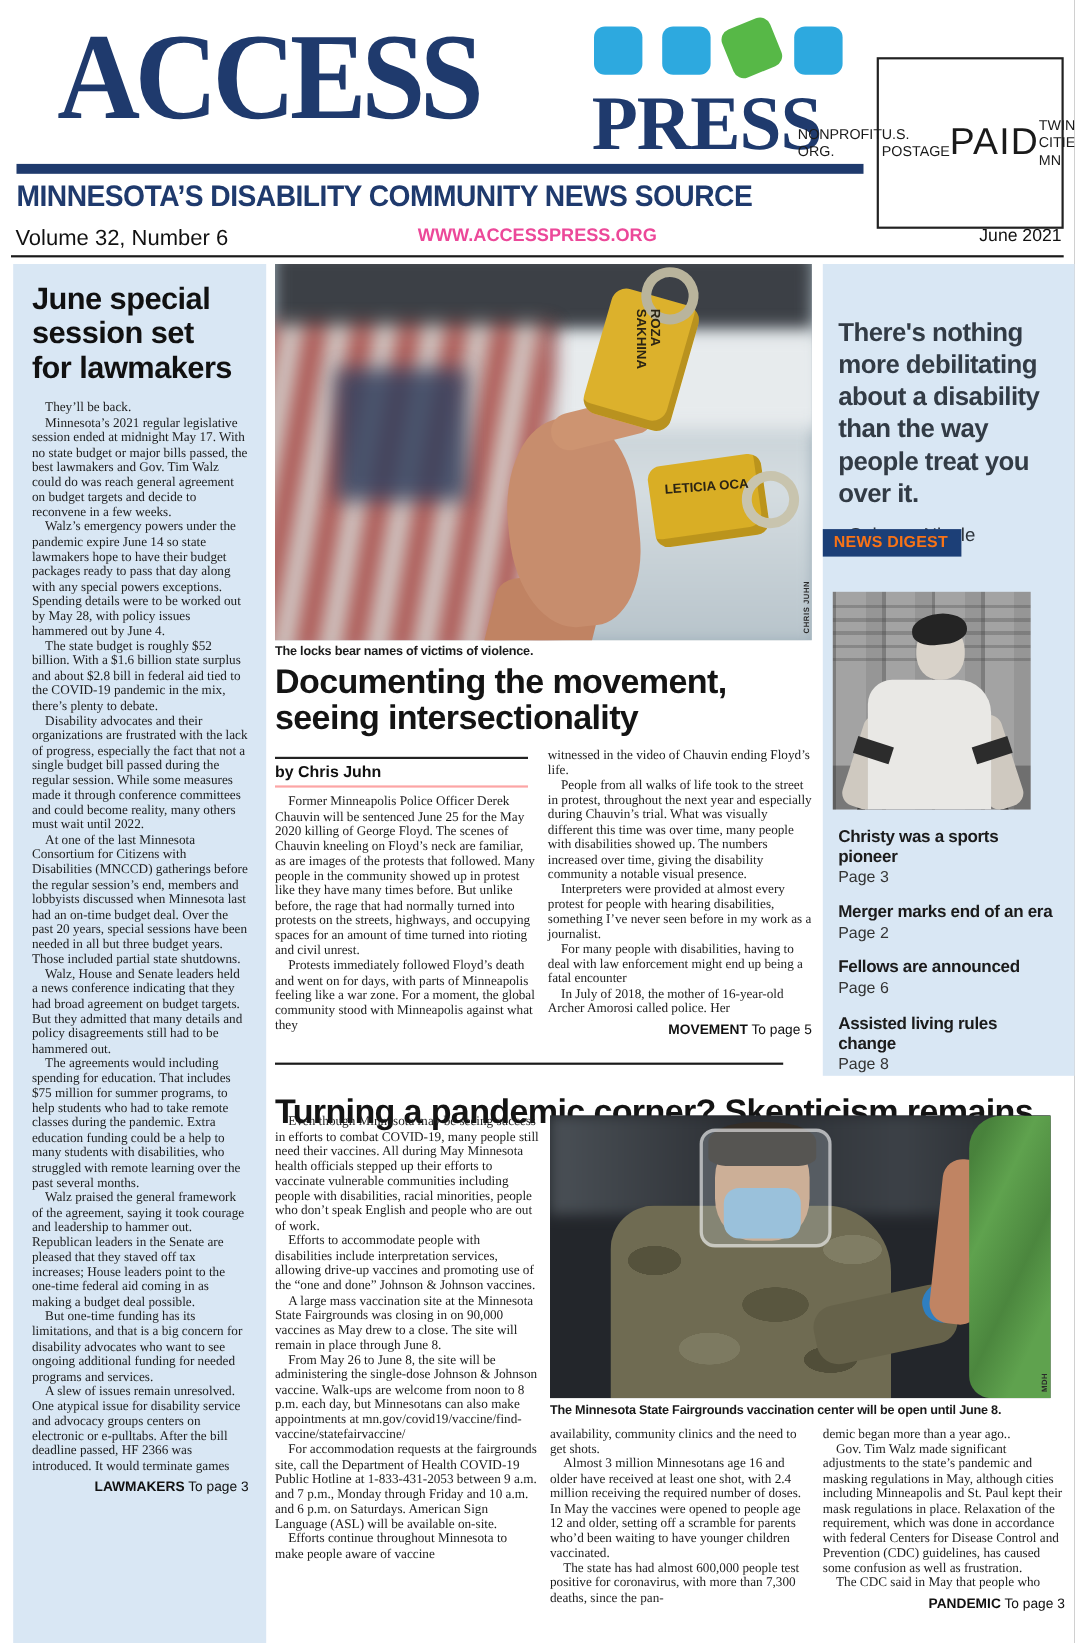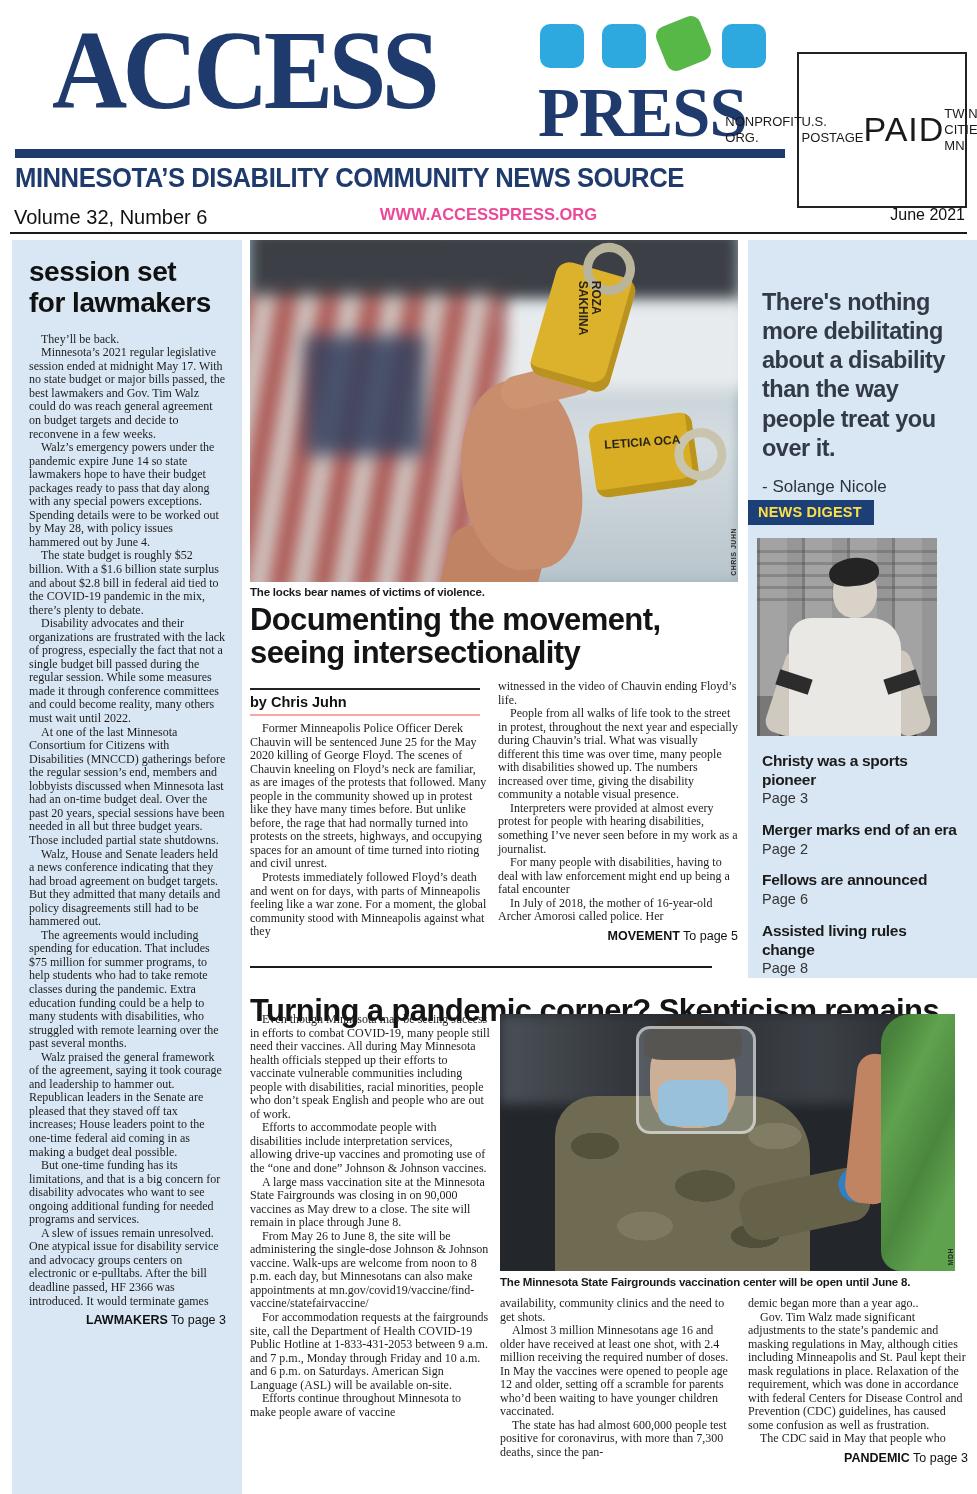--- a/index.html
+++ b/index.html
@@ -75,21 +75,21 @@
     line-height:1.06;color:#141414;letter-spacing:-.6px;}
   .byline{position:absolute;left:250px;top:688px;width:230px;border-top:2.5px solid #222;
     border-bottom:2px solid #fca5a5;padding:4px 0 4px 0;font-size:14.5px;font-weight:700;color:#111;}
   .mcol1{position:absolute;left:250px;top:722px;width:237px;height:236px;overflow:hidden;}
   .mcol2{position:absolute;left:498px;top:680px;width:240px;height:282px;}
   
   .rightcol{left:748px;top:240px;width:242px;height:738px;}
   .quote{padding:48px 14px 0 14px;font-size:23.5px;font-weight:700;color:#323b45;line-height:1.24;
     letter-spacing:-.5px;}
   .attrib{padding:14px 14px 0 14px;font-size:17px;color:#2c333b;}
-  .digest-bar{position:absolute;left:0;top:260px;background:#1c3f77;color:#fde047;font-size:14.5px;
+  .digest-bar{position:absolute;left:0;top:241px;background:#1c3f77;color:#f97316;font-size:14.5px;
     font-weight:700;padding:4px 12px 5px 10px;letter-spacing:.2px;}
   .photo2{position:absolute;left:9px;top:298px;width:180px;height:198px;overflow:hidden;
     background:repeating-linear-gradient(90deg,#7d7d7d 0 3px,#a3a3a3 3px 30px,#969696 30px 45px);}
   .p2-shadow{position:absolute;left:0;bottom:0;width:100%;height:40px;background:rgba(40,40,40,.35);}
   .p2-vents{position:absolute;left:0;top:12px;width:100%;height:60px;
     background:repeating-linear-gradient(0deg,transparent 0 9px,rgba(60,60,60,.55) 9px 12px);opacity:.5;}
   .p2-shirt{position:absolute;left:32px;bottom:0;width:112px;height:118px;background:#e9e8e5;
     border-radius:22px 30px 0 0;}
   .p2-arm-l{position:absolute;left:18px;bottom:0;width:34px;height:86px;background:#cfc9c0;
     border-radius:12px;transform:rotate(18deg);}
@@ -171,20 +171,21 @@
   <div class="infobar">
     <span class="vol">Volume 32,  Number 6</span>
     <div class="site">WWW.ACCESSPRESS.ORG</div>
     <span class="date">June 2021</span>
   </div>
   <div class="rule-top"></div>
 
   <div class="bluebox leftcol serif">
     <div class="inner">
       <div class="lefthead">
+        <div>June special</div>
         <div>session set</div>
         <div>for lawmakers</div>
       </div>
       <p>They’ll be back.</p>
       <p>Minnesota’s 2021 regular legislative session ended at midnight May 17. With no state budget or major bills passed, the best lawmakers and Gov. Tim Walz could do was reach general agreement on budget targets and decide to reconvene in a few weeks.</p>
       <p>Walz’s emergency powers under the pandemic expire June 14 so state lawmakers hope to have their budget packages ready to pass that day along with any special powers exceptions. Spending details were to be worked out by May 28, with policy issues hammered out by June 4.</p>
       <p>The state budget is roughly $52 billion. With a $1.6 billion state surplus and about $2.8 bill in federal aid tied to the COVID-19 pandemic in the mix, there’s plenty to debate.</p>
       <p>Disability advocates and their organizations are frustrated with the lack  of progress, especially the fact that not a single budget bill passed during the regular session. While some measures made it through conference committees and could become reality, many others must wait until 2022.</p>
       <p>At one of the last Minnesota Consortium for Citizens with Disabilities (MNCCD) gatherings before the regular session’s end, members and lobbyists discussed when Minnesota last had an on-time budget deal. Over the past 20 years, special sessions have been needed in all but three budget years. Those included partial state shutdowns.</p>
       <p>Walz, House and Senate leaders held a news conference indicating that they had broad agreement on budget targets. But they admitted that many details and policy disagreements still had to be hammered out.</p>

